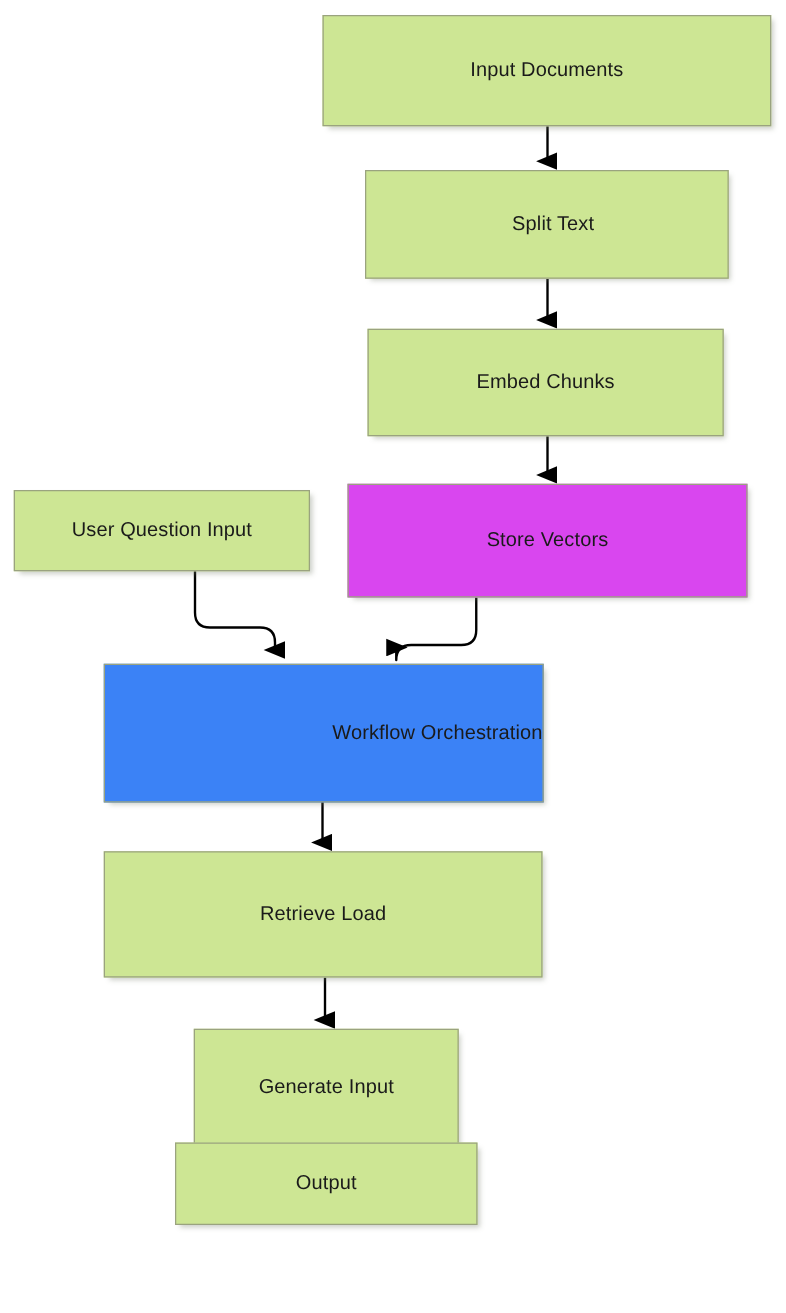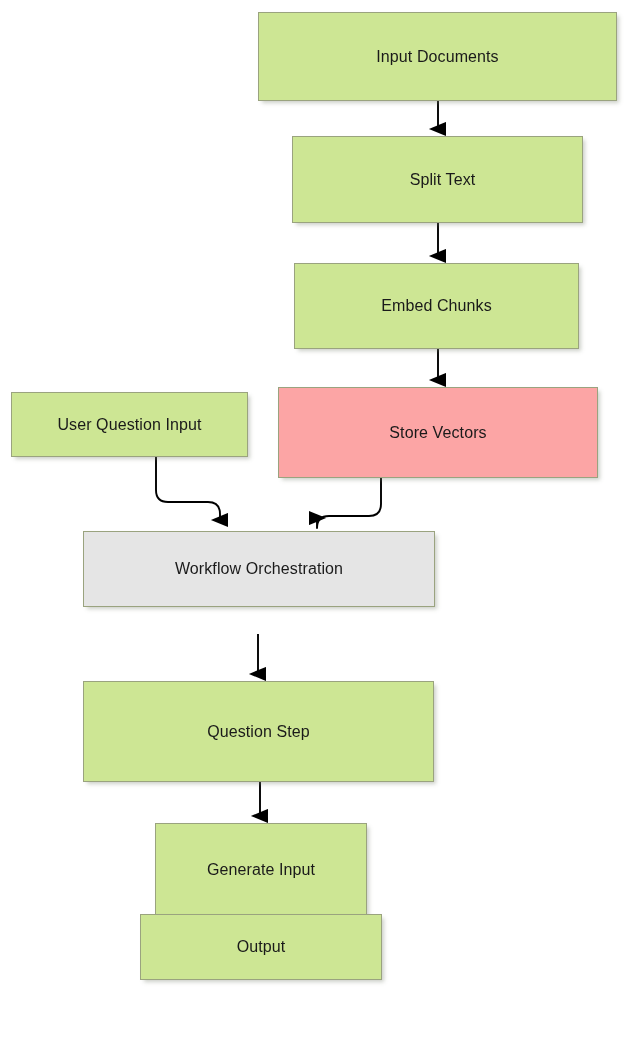--- a/index.html
+++ b/index.html
@@ -77,28 +77,28 @@
       </div>
       <div class="node" style="left: 292px; top: 136px; width: 291px; height: 87px; background: rgb(205, 230, 148); border-color: rgb(154, 163, 127);">
         <span class="node-label" style="color: rgb(26, 26, 26); margin-left: 10px;">Split Text</span>
       </div>
       <div class="node" style="left: 294px; top: 263px; width: 285px; height: 86px; background: rgb(205, 230, 148); border-color: rgb(154, 163, 127);">
         <span class="node-label" style="color: rgb(26, 26, 26);">Embed Chunks</span>
       </div>
       <div class="node" style="left: 11px; top: 392px; width: 237px; height: 65px; background: rgb(205, 230, 148); border-color: rgb(154, 163, 127); justify-content: center;">
         <span class="node-label" style="color: rgb(26, 26, 26);">User Question Input</span>
       </div>
-      <div class="node" style="left: 278px; top: 387px; width: 320px; height: 91px; background: #fca5a5; border-color: rgb(154, 163, 127);">
+      <div class="node" style="left: 278px; top: 387px; width: 320px; height: 91px; background: #d946ef; border-color: rgb(154, 163, 127);">
         <span class="node-label" style="color: rgb(26, 26, 26);">Store Vectors</span>
       </div>
-      <div class="node" style="left: 83px; top: 531px; width: 352px; height: 76px; background: #e5e5e5; border-color: rgb(154, 163, 127);">
+      <div class="node" style="left: 83px; top: 531px; width: 352px; height: 111px; background: #3b82f6; border-color: rgb(154, 163, 127); justify-content: flex-end;">
         <span class="node-label" style="color: rgb(26, 26, 26);">Workflow Orchestration</span>
       </div>
       <div class="node" style="left: 83px; top: 681px; width: 351px; height: 101px; background: rgb(205, 230, 148); border-color: rgb(154, 163, 127);">
-        <span class="node-label" style="color: rgb(26, 26, 26);">Question Step</span>
+        <span class="node-label" style="color: rgb(26, 26, 26);">Retrieve Load</span>
       </div>
       <div class="node" style="left: 155px; top: 823px; width: 212px; height: 93px; background: rgb(205, 230, 148); border-color: rgb(154, 163, 127);">
         <span class="node-label" style="color: rgb(26, 26, 26);">Generate Input</span>
       </div>
       <div class="node" style="left: 140px; top: 914px; width: 242px; height: 66px; background: rgb(205, 230, 148); border-color: rgb(154, 163, 127);">
         <span class="node-label" style="color: rgb(26, 26, 26);">Output</span>
       </div>
     </div>
 
 </div>

